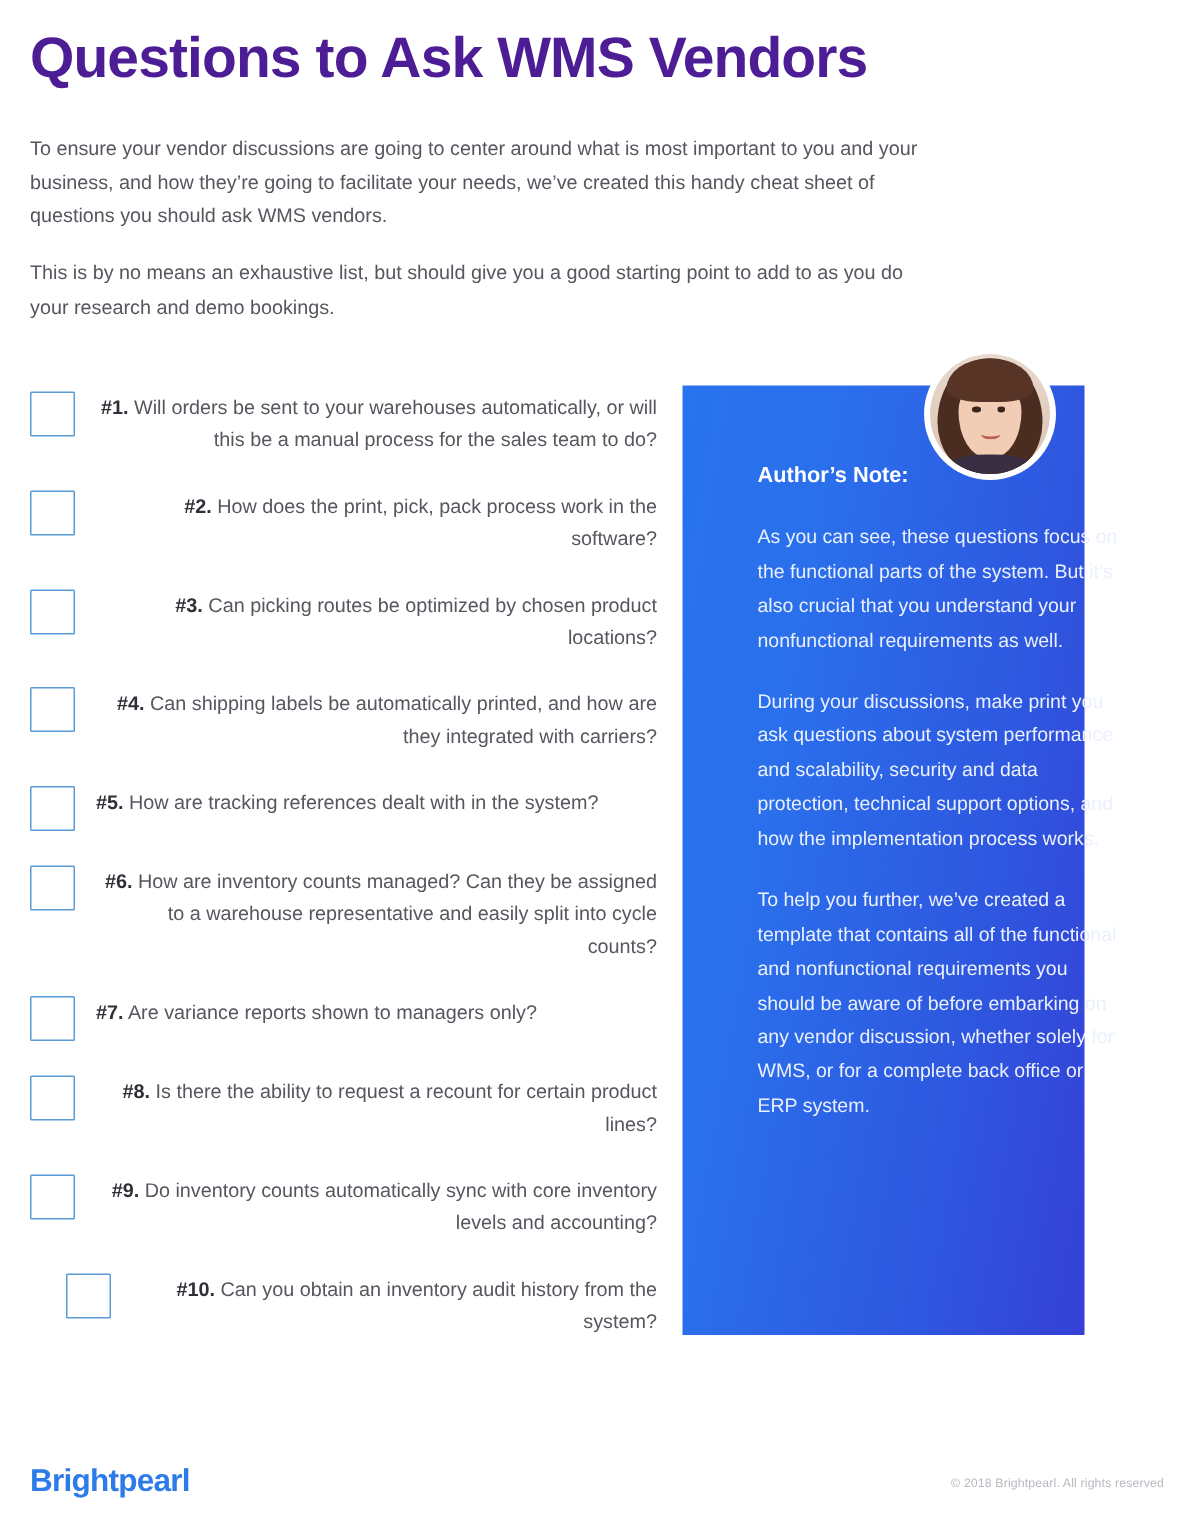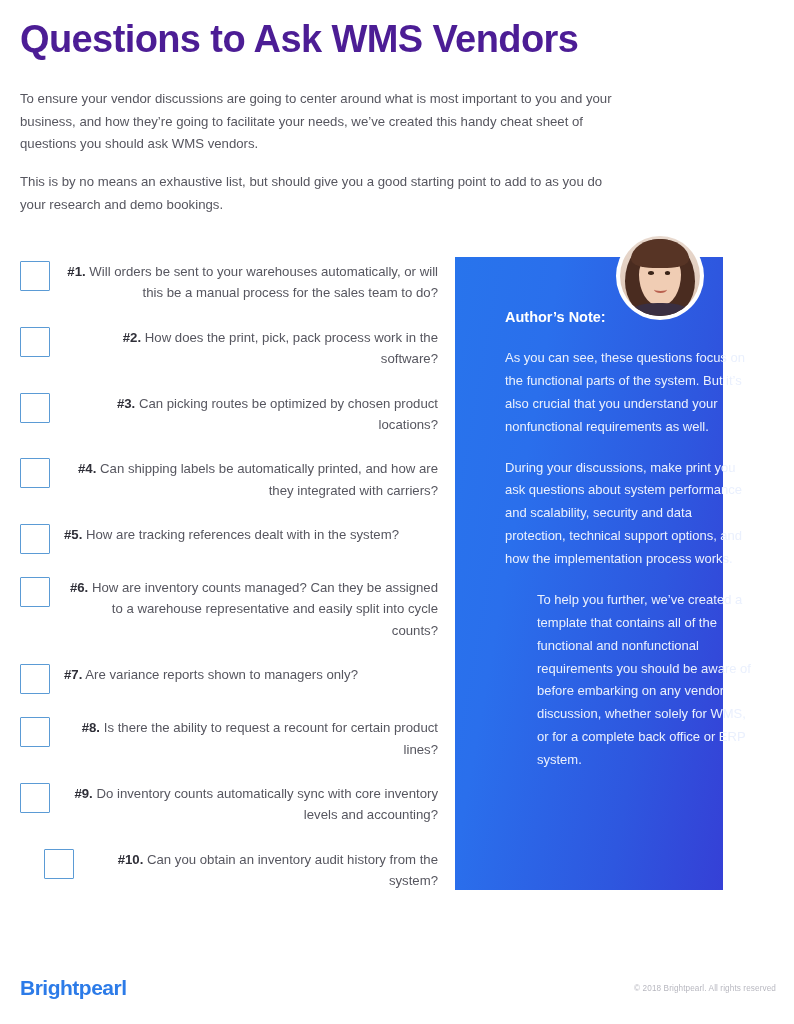--- a/index.html
+++ b/index.html
@@ -180,21 +180,21 @@
     color: #ffffff;
     margin-bottom: 22px;
   }
 
   .panel-body p {
     font-size: 13px;
     line-height: 1.76;
     color: #EAF0FD;
     margin-bottom: 18px;
   }
-  .panel-body p:last-child { margin-bottom: 0; margin-left: 32px; }
+  .panel-body p:last-child { margin-bottom: 0; }
 
   
   .footer {
     position: absolute;
     left: 0;
     bottom: 0;
     width: 794px;
     height: 48px;
     text-align: right;
   }

